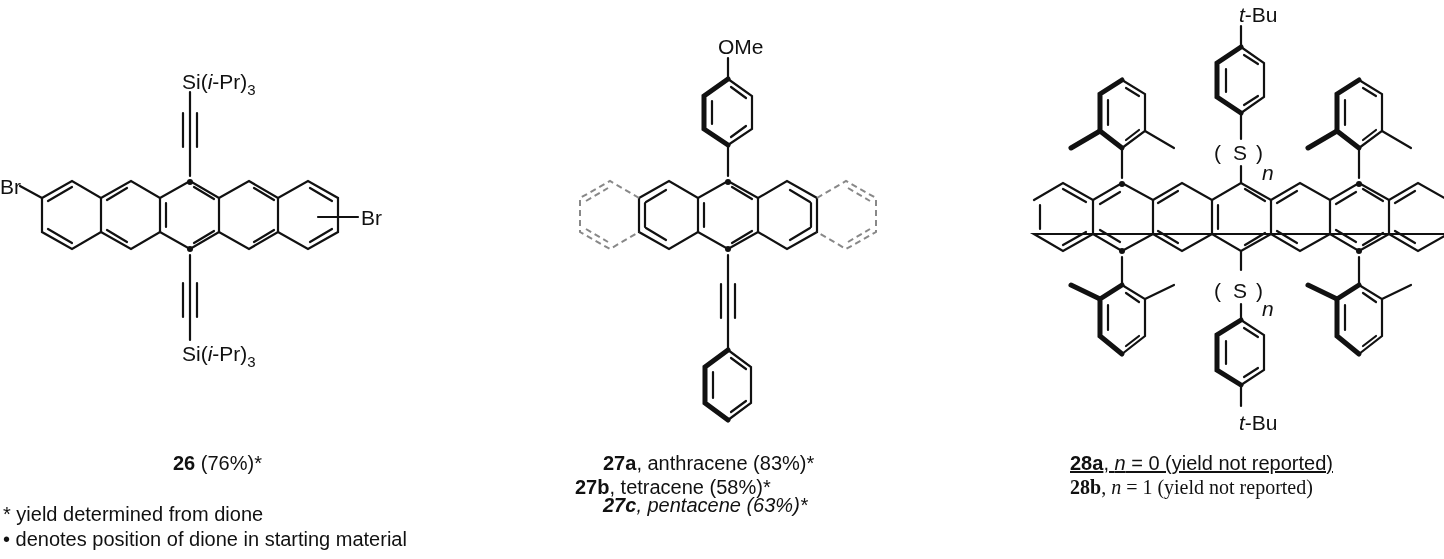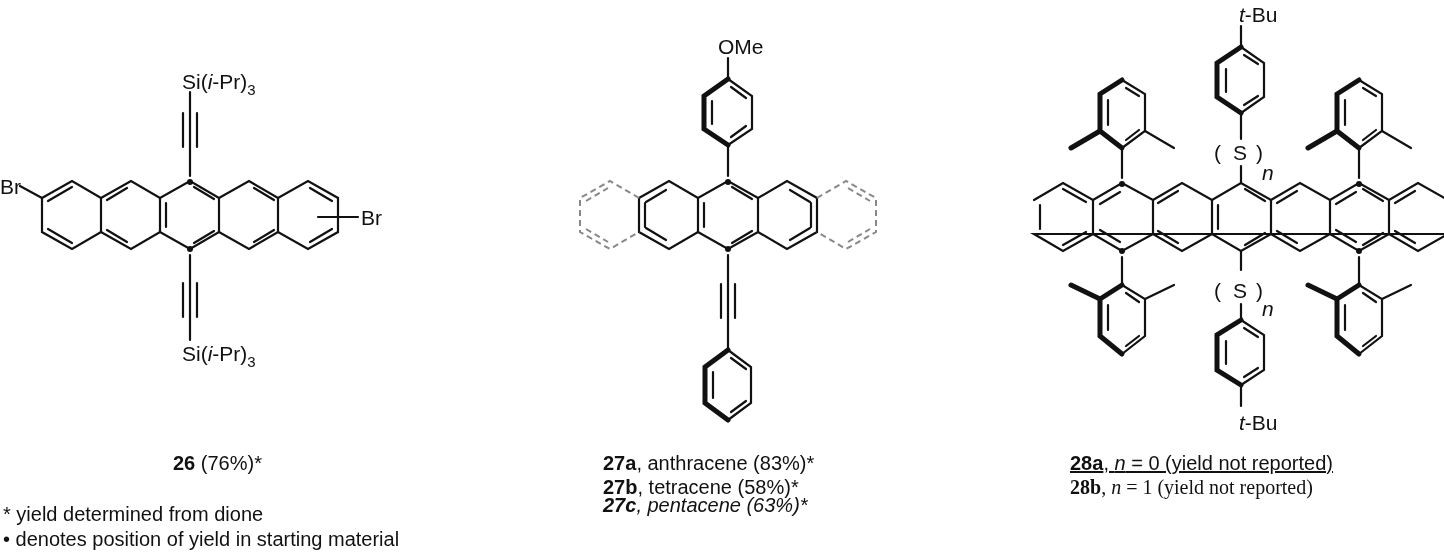--- a/index.html
+++ b/index.html
@@ -143,26 +143,26 @@
     <line class="bond" x1="1241" y1="385" x2="1241" y2="406"></line>
     <text class="lbl" x="1239" y="430"><tspan class="it">t</tspan><tspan>-Bu</tspan></text>
   </g>
 </svg>
 
 <div class="caption" style="left:173px; top:451px;">
   <b>26</b><span> (76%)*</span>
 </div>
 
 <div class="caption" style="left:3px; top:502px;">* yield determined from dione</div>
-<div class="caption" style="left:3px; top:527px;">• denotes position of yield in starting material</div>
+<div class="caption" style="left:3px; top:527px;">• denotes position of dione in starting material</div>
 
 <div class="caption" style="left:603px; top:451px;">
   <b>27a</b><span>, anthracene (83%)*</span>
 </div>
-<div class="caption" style="left:603px; top:475px;">
+<div class="caption" style="left:575px; top:475px;">
   <b>27b</b><span>, tetracene (58%)*</span>
 </div>
 <div class="caption" style="left:603px; top:493px;font-style:italic;">
   <b>27c</b><span>, pentacene (63%)*</span>
 </div>
 
 <div class="caption" style="left:1070px; top:451px;text-decoration:underline;">
   <b>28a</b>, <i>n</i><span> = 0 (yield not reported)</span>
 </div>
 <div class="caption" style="left:1070px; top:475px;font-family:Liberation Serif, serif;">

